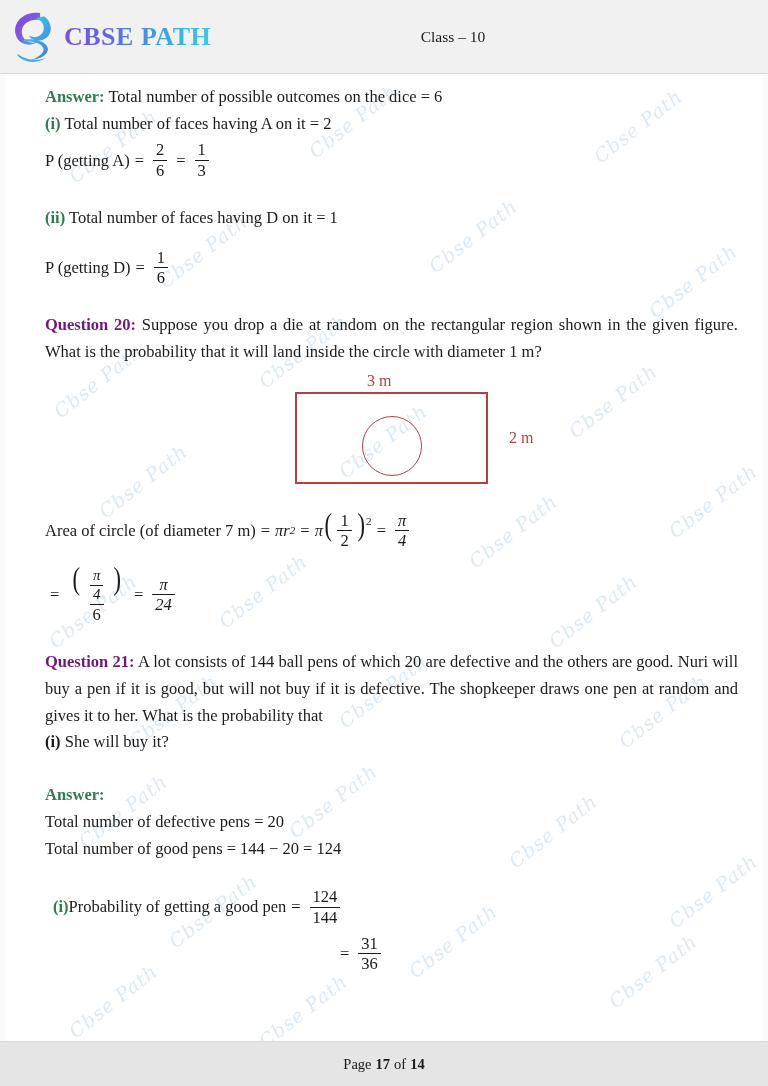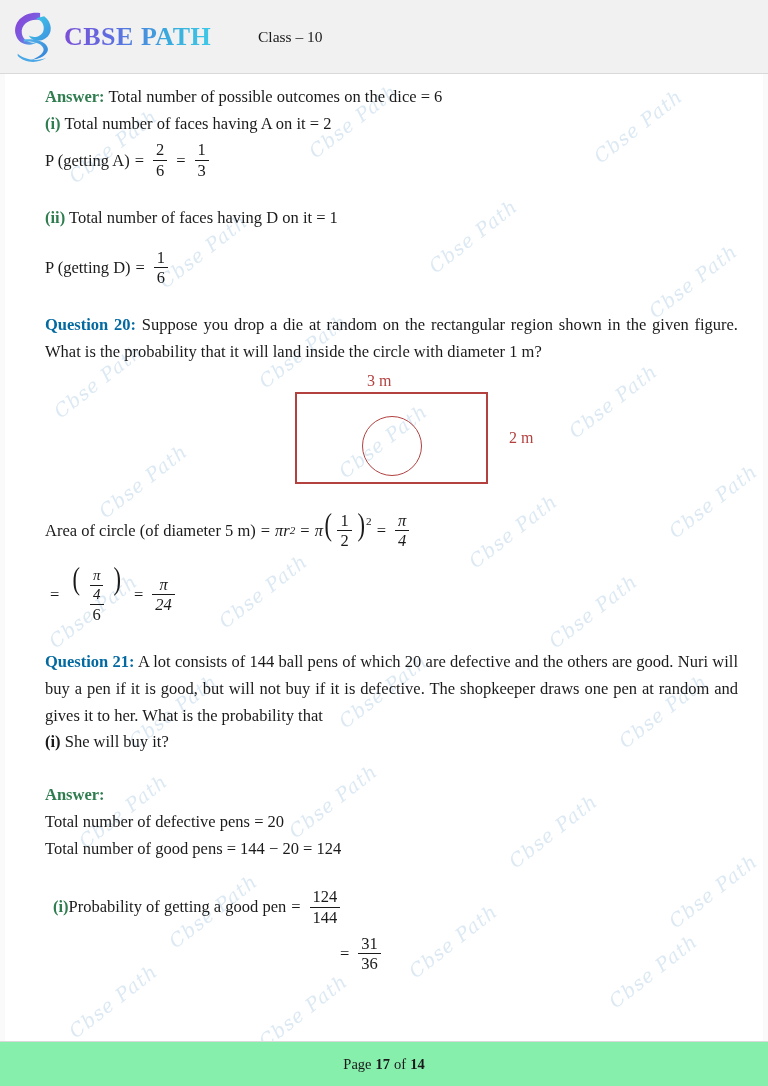--- a/index.html
+++ b/index.html
@@ -37,30 +37,30 @@
   }
   .logo-wrap{display:flex;align-items:center;padding-left:8px;width:250px;flex:none;}
   .logo-mark{width:52px;height:56px;flex:none;}
   .logo-text{
     font-family:"Liberation Serif","DejaVu Serif",serif;
     font-weight:bold;font-size:26px;letter-spacing:.5px;
     background:linear-gradient(90deg,#7b4fd8 0%,#5b6fe0 35%,#39a9dd 70%,#3fc8e6 100%);
     -webkit-background-clip:text;background-clip:text;color:transparent;
     margin-left:4px;
   }
-  .head-lines{flex:1;text-align:left;line-height:1.28;font-size:15.5px;padding-right:120px;}
+  .head-lines{flex:1;text-align:center;line-height:1.28;font-size:15.5px;padding-right:120px;}
   .head-lines div{white-space:nowrap;}
 
   
   .content{position:relative;z-index:2;padding:10px 30px 0 45px;}
   p{margin:0;}
   .line{font-size:16.5px;line-height:1.62;}
   .just{text-align:justify;text-justify:inter-word;}
   .grn{color:#2f7d4f;font-weight:bold;}
-  .red{color:#0369a1;font-weight:bold;}
+  .red{color:#701a75;font-weight:bold;}
   .bld{font-weight:bold;}
   .it{font-style:italic;}
   .sp-s{height:9px;}
   .sp-m{height:17px;}
   .sp-l{height:26px;}
 
   
   .mrow{display:flex;align-items:center;flex-wrap:wrap;font-size:16.5px;line-height:1.3;}
   .frac{display:inline-flex;flex-direction:column;align-items:center;
         vertical-align:middle;margin:0 4px;line-height:1.05;}
@@ -84,21 +84,21 @@
     position:absolute;left:317px;top:44px;width:60px;height:60px;
     border:1.8px solid #b2413f;border-radius:50%;box-sizing:border-box;
   }
   .fig-lbl{position:absolute;color:#b2413f;font-size:16px;}
   .fig-lbl-top{left:322px;top:0px;}
   .fig-lbl-right{left:464px;top:57px;}
 
   
   .footer{
     position:absolute;left:0;right:0;bottom:0;height:44px;
-    background:#86efac;border-top:1px solid #d9d9d9;
+    background:#e5e5e5;border-top:1px solid #d9d9d9;
     display:flex;align-items:center;justify-content:center;
     font-size:14.5px;z-index:2;
   }
   .footer span{margin:0 2px;}
   .edge-left{position:absolute;left:0;top:73px;bottom:44px;width:5px;background:#fafafa;z-index:1;}
   .edge-right{position:absolute;right:0;top:73px;bottom:44px;width:5px;background:#fafafa;z-index:1;}
 </style>
 </head>
 <body>
 
@@ -225,21 +225,21 @@
       <div class="fig-circle"></div>
       <div class="fig-lbl fig-lbl-right">2 m</div>
     </div>
 
     <div class="sp-s"></div>
 
 
     <div class="sp-s"></div>
 
     <div class="mrow">
-      <span>Area of circle (of diameter 5 m)</span>
+      <span>Area of circle (of diameter 7 m)</span>
       <span class="op">=</span>
       <span class="it">πr</span>
         <span class="sup it">2</span>
       <span class="op">=</span>
       <span class="it">π</span>
       <span class="pow-wrap">
         <span class="paren-big">(</span>
         <span class="frac">
           <span class="num">1</span>
           <span class="den">2</span>

